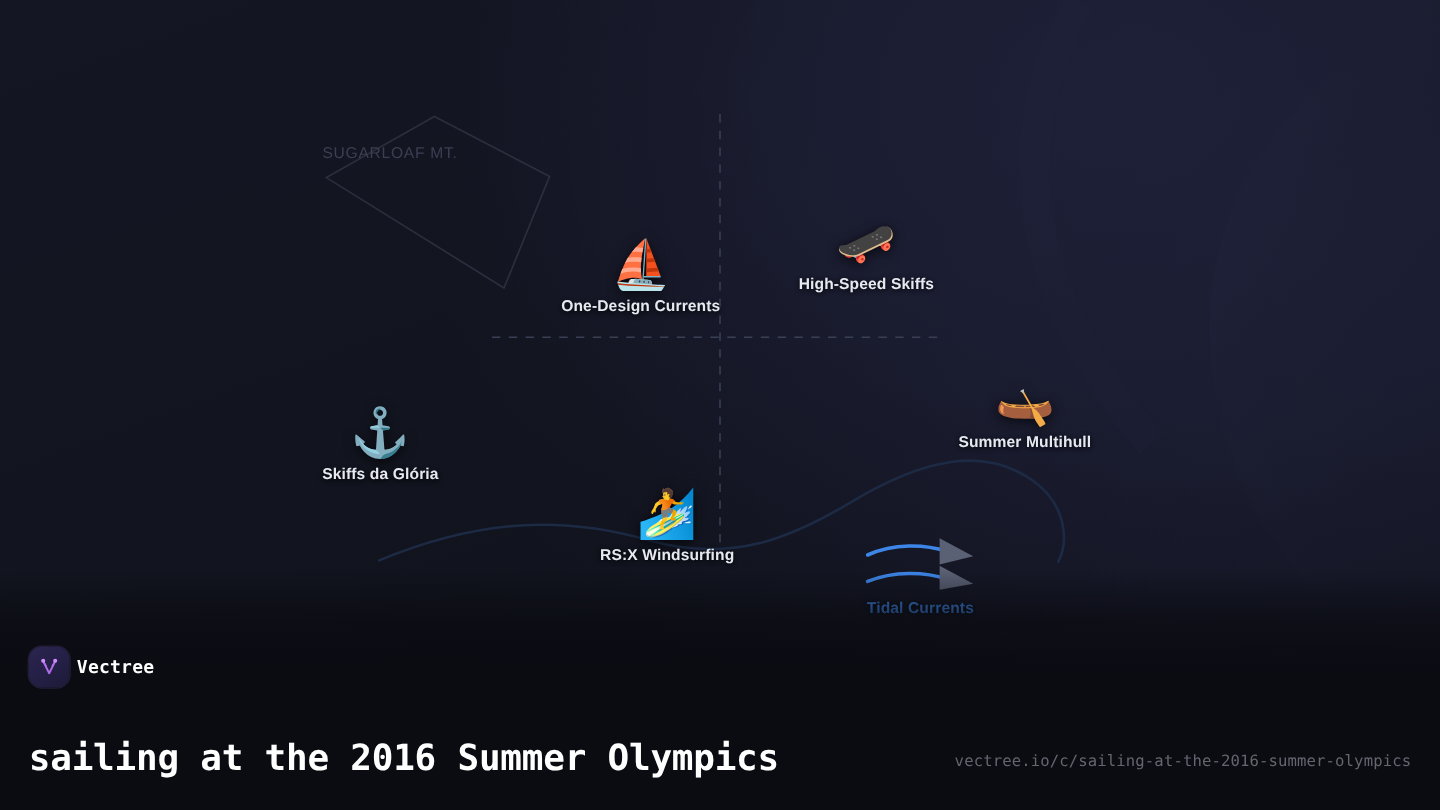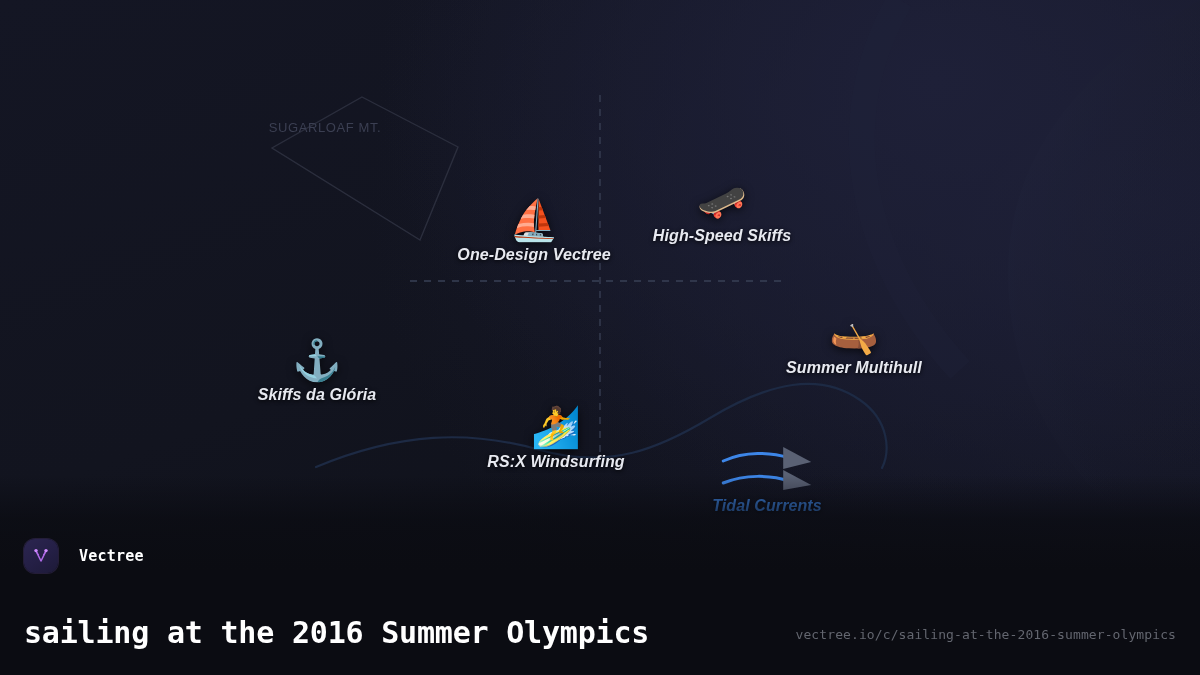--- a/index.html
+++ b/index.html
@@ -35,45 +35,44 @@
     display:flex; flex-direction:column; align-items:center;
     transform:translate(-50%,-50%);
     user-select:none;
   }
   .node .glyph {
     font-size:40px; line-height:1;
     text-shadow:0 2px 10px rgba(0,0,0,.7);
   }
   .node .lbl {
     margin-top:6px;
-    font-size:16px; font-weight:bold;
+    font-size:13px; font-weight:bold;
     color:#e7e9f0;
     letter-spacing:.1px;
     white-space:nowrap;
     text-shadow:0 1px 4px rgba(0,0,0,.9);
-    font-style:italic;
   }
   .node.accent .lbl { color:#3d86e8; }
 
   
   .region-label {
     position:absolute;
     transform:translate(-50%,-50%);
     font-size:13px;
     letter-spacing:.6px;
     color:#3b3f52;
     white-space:nowrap;
     user-select:none;
   }
 
   
   .footer { position:absolute; left:0; right:0; bottom:0; height:160px; }
   .brand-row {
     position:absolute; left:24px; top:24px;
-    display:flex; align-items:center; gap:21px;
+    display:flex; align-items:center; gap:6px;
   }
   .brand-mark {
     width:34px; height:34px; border-radius:11px;
     background:linear-gradient(145deg,#2b2550 0%, #241f45 55%, #1d1a38 100%);
     display:flex; align-items:center; justify-content:center;
     box-shadow:0 0 0 1px rgba(150,110,230,.18);
   }
   .brand-name {
     font-family:"DejaVu Sans Mono", monospace;
     font-size:15px; font-weight:bold; color:#ffffff;
@@ -122,21 +121,21 @@
   </svg>
 
   <svg class="layer" viewBox="0 0 1200 675" xmlns="http://www.w3.org/2000/svg">
     <path fill="none" stroke="#1d2a44" stroke-width="2.2" stroke-linecap="round" d="M 316,467 C 400,432 470,430 540,450 C 610,470 660,448 710,418 C 770,382 820,372 860,400 C 890,421 890,452 882,468"></path>
   </svg>
 
   <div class="region-label" style="left:325px; top:127px;">SUGARLOAF MT.</div>
 
   <div class="node" style="left:534px; top:232px;">
     <span class="glyph">⛵</span>
-    <span class="lbl">One-Design Vectree</span>
+    <span class="lbl">One-Design Currents</span>
   </div>
 
   <div class="node" style="left:722px; top:213px;">
     <span class="glyph">🛹</span>
     <span class="lbl">High-Speed Skiffs</span>
   </div>
 
   <div class="node" style="left:317px; top:372px;">
     <span class="glyph">⚓</span>
     <span class="lbl">Skiffs da Glória</span>

